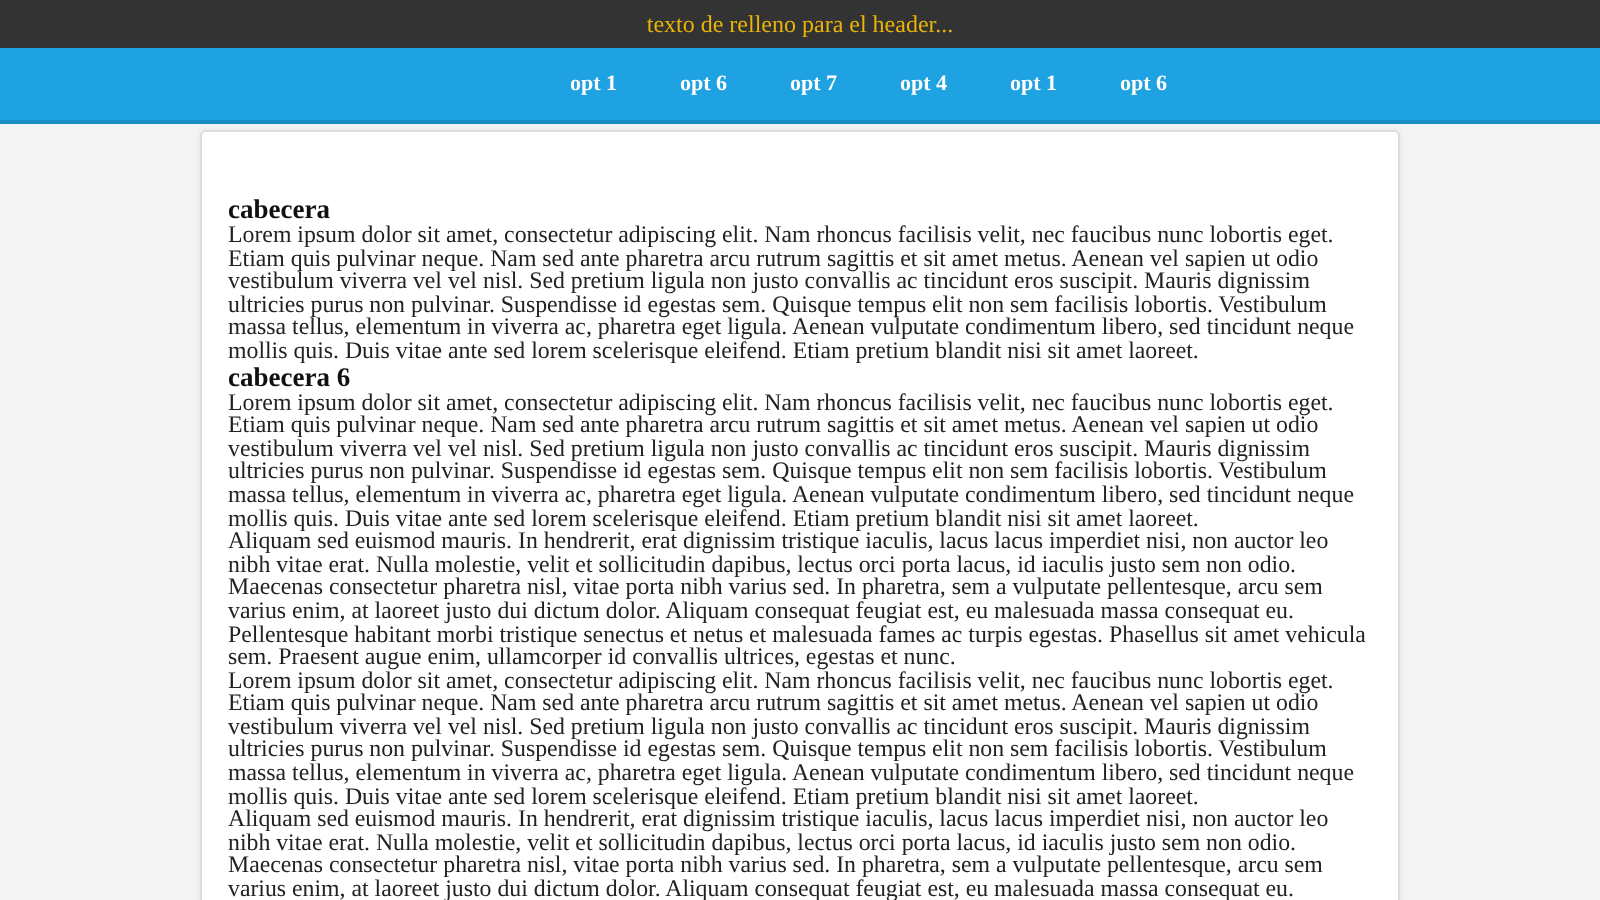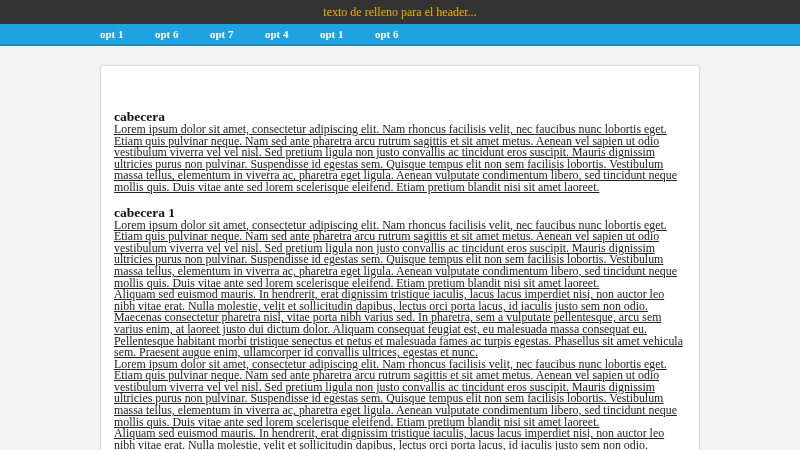--- a/index.html
+++ b/index.html
@@ -12,26 +12,27 @@
     }
     .top-header {
       height: 24px;
       background: #333333;
       color: #eab308;
       font-size: 12px;
       line-height: 24px;
       text-align: center;
     }
     .nav-bar {
-      height: 22px;
+      height: 38px;
       background: #1fa2e1;
       border-bottom: 2px solid #1a8cc4;
       padding-left: 100px;
       display: flex;
       align-items: center;
+      justify-content: center;
     }
     .nav-item {
       color: #ffffff;
       font-weight: bold;
       font-size: 11px;
       width: 55px;
       cursor: pointer;
       text-decoration: none;
     }
     .card {
@@ -46,27 +47,26 @@
       box-shadow: 0 0 3px rgba(0,0,0,0.08);
       padding: 32px 12px 0 13px;
       overflow: hidden;
       color: #222222;
     }
     .section-title {
       font-size: 13.5px;
       font-weight: bold;
       line-height: 14px;
       color: #111111;
-      margin-top: 12px;
+      margin-top: 0;
     }
     .para {
       font-size: 11.9px;
       line-height: 11.6px;
       color: #222222;
-      text-decoration: underline;
     }
   </style>
 </head>
 <body>
 
 <div class="top-header">
   <span>texto de relleno para el header...</span>
 </div>
 
 <nav class="nav-bar">
@@ -77,20 +77,20 @@
   <a class="nav-item">opt 1</a>
   <a class="nav-item">opt 6</a>
 </nav>
 
 <main class="card">
   <section>
     <h2 class="section-title">cabecera</h2>
     <p class="para">Lorem ipsum dolor sit amet, consectetur adipiscing elit. Nam rhoncus facilisis velit, nec faucibus nunc lobortis eget. Etiam quis pulvinar neque. Nam sed ante pharetra arcu rutrum sagittis et sit amet metus. Aenean vel sapien ut odio vestibulum viverra vel vel nisl. Sed pretium ligula non justo convallis ac tincidunt eros suscipit. Mauris dignissim ultricies purus non pulvinar. Suspendisse id egestas sem. Quisque tempus elit non sem facilisis lobortis. Vestibulum massa tellus, elementum in viverra ac, pharetra eget ligula. Aenean vulputate condimentum libero, sed tincidunt neque mollis quis. Duis vitae ante sed lorem scelerisque eleifend. Etiam pretium blandit nisi sit amet laoreet.</p>
   </section>
   <section>
-    <h2 class="section-title">cabecera 1</h2>
+    <h2 class="section-title">cabecera 6</h2>
     <p class="para">Lorem ipsum dolor sit amet, consectetur adipiscing elit. Nam rhoncus facilisis velit, nec faucibus nunc lobortis eget. Etiam quis pulvinar neque. Nam sed ante pharetra arcu rutrum sagittis et sit amet metus. Aenean vel sapien ut odio vestibulum viverra vel vel nisl. Sed pretium ligula non justo convallis ac tincidunt eros suscipit. Mauris dignissim ultricies purus non pulvinar. Suspendisse id egestas sem. Quisque tempus elit non sem facilisis lobortis. Vestibulum massa tellus, elementum in viverra ac, pharetra eget ligula. Aenean vulputate condimentum libero, sed tincidunt neque mollis quis. Duis vitae ante sed lorem scelerisque eleifend. Etiam pretium blandit nisi sit amet laoreet.</p>
     <p class="para">Aliquam sed euismod mauris. In hendrerit, erat dignissim tristique iaculis, lacus lacus imperdiet nisi, non auctor leo nibh vitae erat. Nulla molestie, velit et sollicitudin dapibus, lectus orci porta lacus, id iaculis justo sem non odio. Maecenas consectetur pharetra nisl, vitae porta nibh varius sed. In pharetra, sem a vulputate pellentesque, arcu sem varius enim, at laoreet justo dui dictum dolor. Aliquam consequat feugiat est, eu malesuada massa consequat eu. Pellentesque habitant morbi tristique senectus et netus et malesuada fames ac turpis egestas. Phasellus sit amet vehicula sem. Praesent augue enim, ullamcorper id convallis ultrices, egestas et nunc.</p>
     <p class="para">Lorem ipsum dolor sit amet, consectetur adipiscing elit. Nam rhoncus facilisis velit, nec faucibus nunc lobortis eget. Etiam quis pulvinar neque. Nam sed ante pharetra arcu rutrum sagittis et sit amet metus. Aenean vel sapien ut odio vestibulum viverra vel vel nisl. Sed pretium ligula non justo convallis ac tincidunt eros suscipit. Mauris dignissim ultricies purus non pulvinar. Suspendisse id egestas sem. Quisque tempus elit non sem facilisis lobortis. Vestibulum massa tellus, elementum in viverra ac, pharetra eget ligula. Aenean vulputate condimentum libero, sed tincidunt neque mollis quis. Duis vitae ante sed lorem scelerisque eleifend. Etiam pretium blandit nisi sit amet laoreet.</p>
     <p class="para">Aliquam sed euismod mauris. In hendrerit, erat dignissim tristique iaculis, lacus lacus imperdiet nisi, non auctor leo nibh vitae erat. Nulla molestie, velit et sollicitudin dapibus, lectus orci porta lacus, id iaculis justo sem non odio. Maecenas consectetur pharetra nisl, vitae porta nibh varius sed. In pharetra, sem a vulputate pellentesque, arcu sem varius enim, at laoreet justo dui dictum dolor. Aliquam consequat feugiat est, eu malesuada massa consequat eu. Pellentesque habitant morbi tristique senectus et netus et malesuada fames ac turpis egestas. Phasellus sit amet vehicula sem. Praesent augue enim, ullamcorper id convallis ultrices, egestas et nunc.</p>
   </section>
 
 </main>
 
 </body></html>

